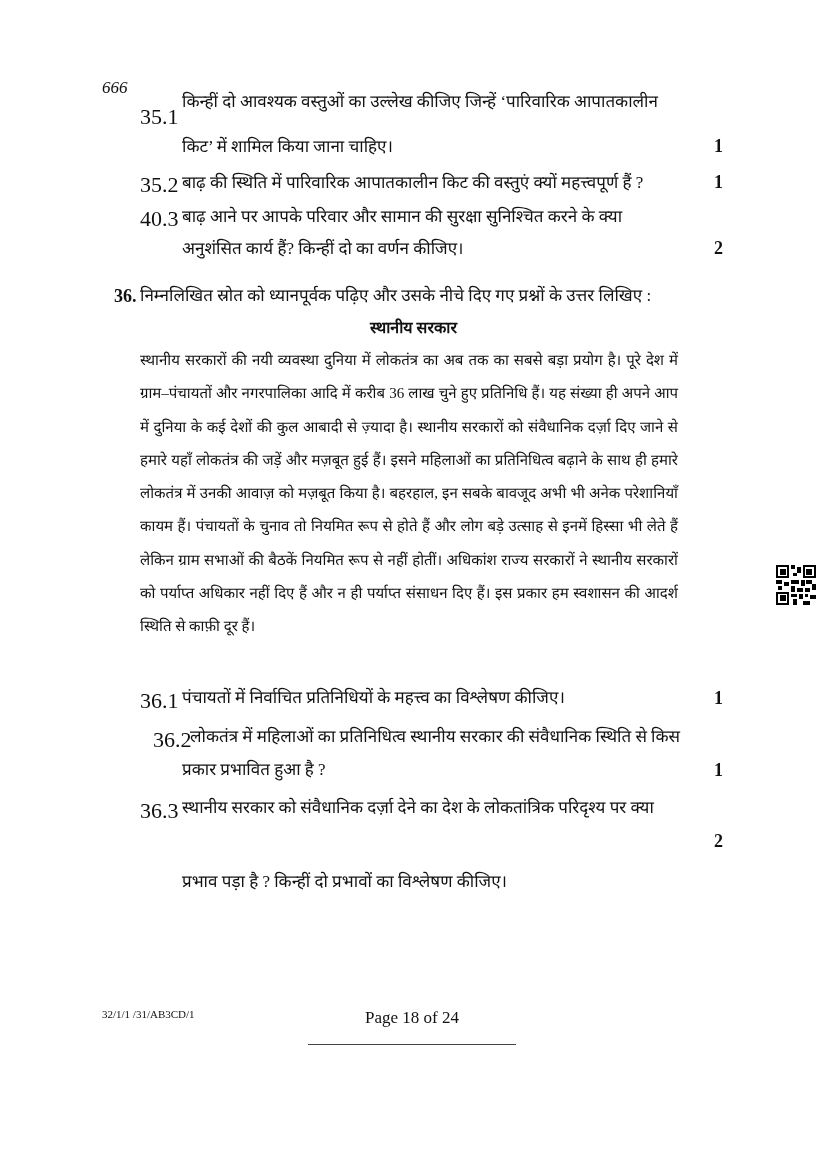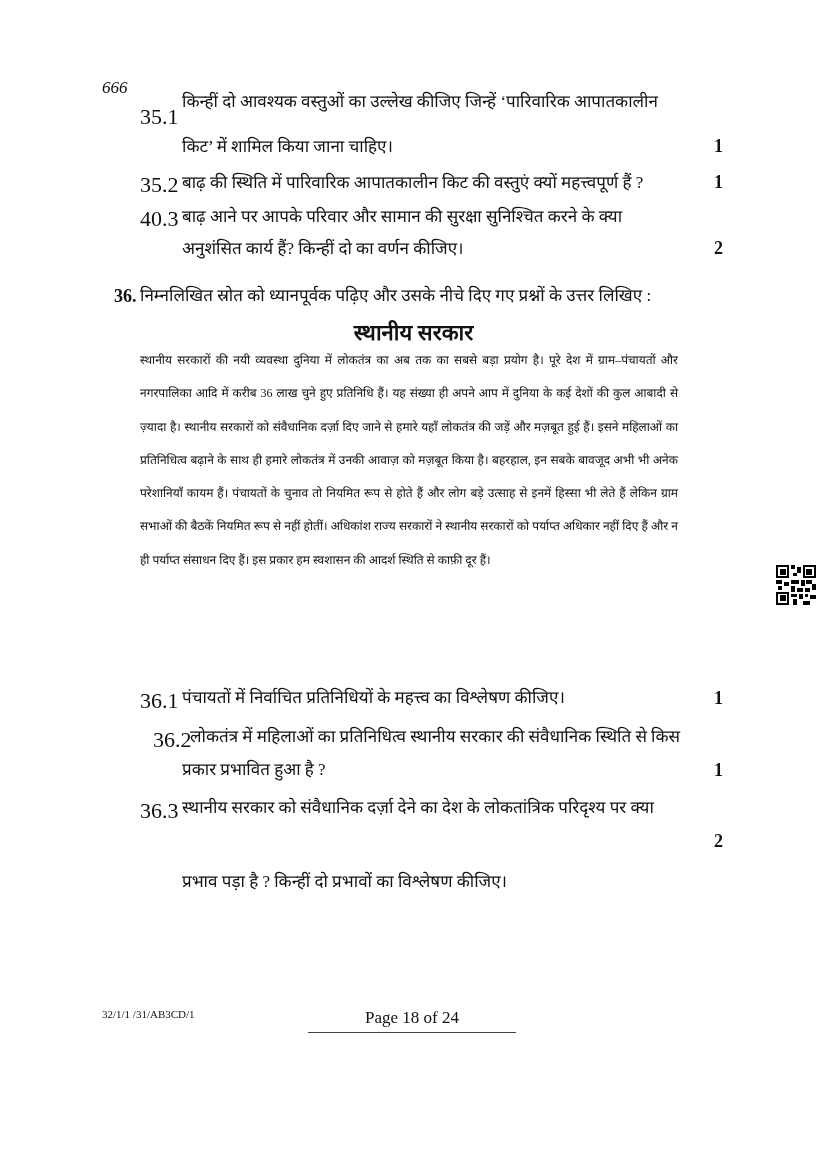--- a/index.html
+++ b/index.html
@@ -5,24 +5,24 @@
     html, body { margin: 0; padding: 0; background: #ffffff; }
     body {
       width: 827px; height: 1169px; position: relative; overflow: hidden;
       font-family: "Liberation Serif", "DejaVu Serif", serif; color: #111;
     }
     .page-num { position: absolute; left: 102px; top: 78px; font-size: 17px; font-style: italic; }
     .qnum { position: absolute; font-size: 22px; }
     .qtext { position: absolute; font-size: 17px; line-height: 33px; }
     .marks { position: absolute; left: 714px; font-weight: bold; font-size: 18px; }
     .q36num { position: absolute; left: 104px; font-weight: bold; font-size: 18px; margin-left: 10px; }
-    .source-title { position: absolute; left: 0; width: 827px; text-align: center; font-weight: bold; font-size: 22px; }
-    .para { position: absolute; left: 140px; width: 538px; font-size: 12px; line-height: 33.3px; text-align: justify; text-align-last: left; }
+    .source-title { position: absolute; left: 0; width: 827px; text-align: center; font-weight: bold; font-size: 16px; }
+    .para { position: absolute; left: 140px; width: 538px; font-size: 15px; line-height: 33.3px; text-align: justify; text-align-last: left; }
     .footer-code { position: absolute; left: 102px; top: 1008px; font-size: 11px; }
-    .footer-page { position: absolute; left: 308px; top: 1008px; width: 208px; text-align: center; font-size: 17px; border-bottom: 1.5px solid #444; padding-bottom: 4px; }
+    .footer-page { position: absolute; left: 308px; top: 1008px; width: 208px; text-align: center; font-size: 17px; border-bottom: 1.5px solid #444; padding-bottom: 16px; }
     .qr { position: absolute; left: 776px; top: 565px; width: 40px; height: 40px; }
   </style>
 </head>
 <body>
 
 <div class="page-num">666</div>
 
 <div>
   <span class="qnum" style="left:140px; top:104px;">35.1</span>
   <div class="qtext" style="left:182px; top:85px;">किन्हीं दो आवश्यक वस्तुओं का उल्लेख कीजिए जिन्हें ‘पारिवारिक आपातकालीन</div>

